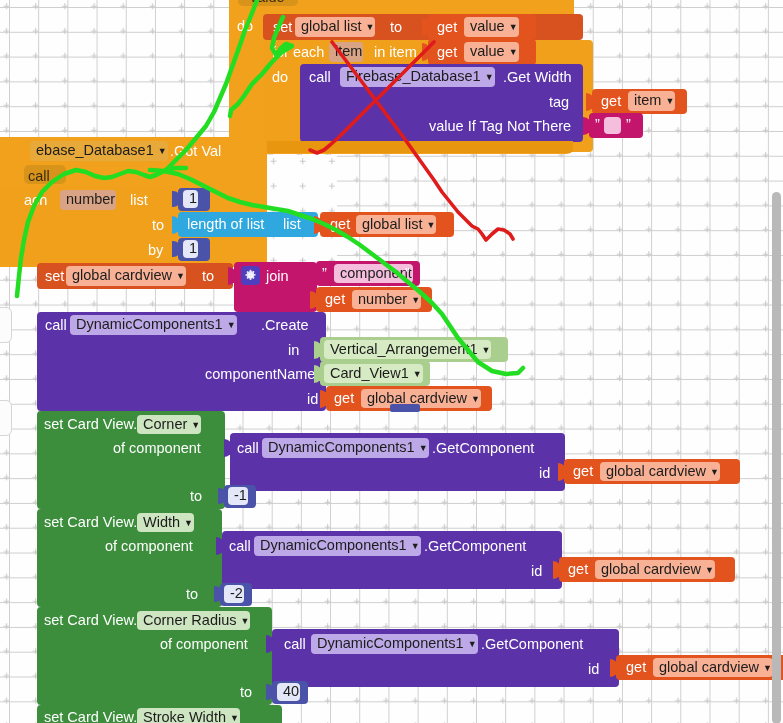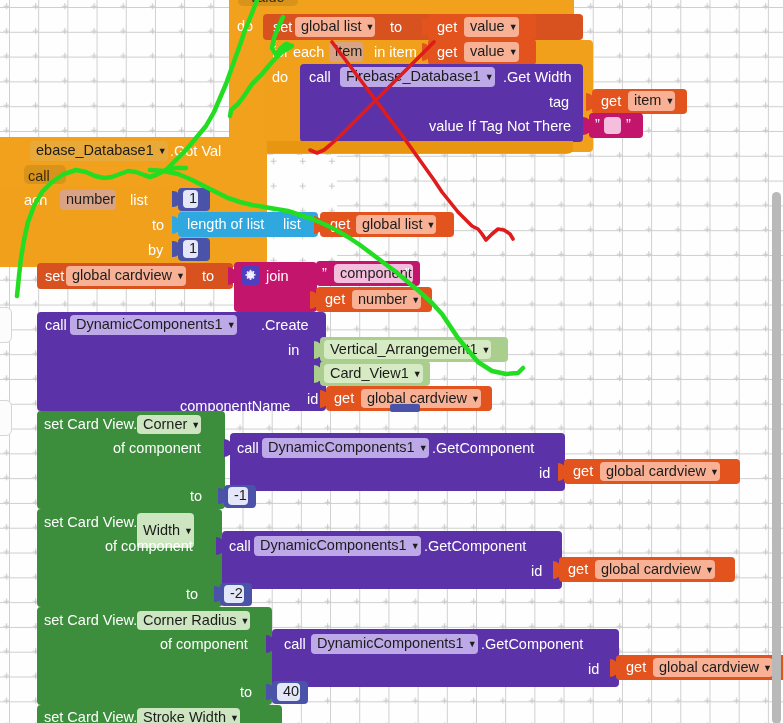--- a/index.html
+++ b/index.html
@@ -249,21 +249,21 @@
   <span class="lbl" style="left:261px;top:318px;">.Create</span>
 
   <span class="lbl" style="left:288px;top:343px;">in</span>
   <div class="blk c-greenlight" style="left:320px;top:337px;width:188px;height:25px;border-radius:4px;"></div>
   <div class="plug c-greenlight" style="left:314px;top:341px;"></div>
   <div class="field c-greenlightpill" style="left:324px;top:340px;height:19px;">
     <span>Vertical_Arrangement1</span>
     <span class="caret">▼</span>
   </div>
 
-  <span class="lbl" style="left:180px;top:367px;margin-top:32px;">componentName</span>
+  <span class="lbl" style="left:205px;top:367px;">componentName</span>
   <div class="blk c-greenlight" style="left:320px;top:361px;width:110px;height:25px;border-radius:4px;"></div>
   <div class="plug c-greenlight" style="left:314px;top:365px;"></div>
   <div class="field c-greenlightpill" style="left:324px;top:364px;height:19px;">
     <span>Card_View1</span>
     <span class="caret">▼</span>
   </div>
 
   <span class="lbl" style="left:307px;top:392px;">id</span>
   <div class="blk c-get" style="left:326px;top:386px;width:166px;height:25px;border-radius:4px;"></div>
   <div class="plug c-get" style="left:320px;top:390px;"></div>
@@ -300,21 +300,21 @@
   </div>
   <span class="lbl" style="left:190px;top:489px;">to</span>
   <div class="blk c-num" style="left:224px;top:485px;width:32px;height:23px;border-radius:4px;"></div>
   <div class="plug c-num" style="left:218px;top:488px;height:16px;"></div>
   <div class="field c-numpill" style="left:228px;top:487px;height:18px;">
     <span>-1</span>
   </div>
 
   <div class="blk c-green" style="left:37px;top:509px;width:185px;height:98px;border-radius:4px;"></div>
   <span class="lbl" style="left:44px;top:515px;">set Card View.</span>
-  <div class="field c-greenpill" style="left:137px;top:513px;height:35px;">
+  <div class="field c-greenpill" style="left:137px;top:513px;height:19px;">
     <span>Width</span>
     <span class="caret">▼</span>
   </div>
   <span class="lbl" style="left:105px;top:539px;">of component</span>
   <div class="blk c-purple" style="left:222px;top:531px;width:340px;height:58px;border-radius:4px;"></div>
   <div class="plug c-purple" style="left:216px;top:537px;"></div>
   <span class="lbl" style="left:229px;top:539px;">call</span>
   <div class="field c-purplepill" style="left:254px;top:536px;height:20px;">
     <span>DynamicComponents1</span>
     <span class="caret">▼</span>

